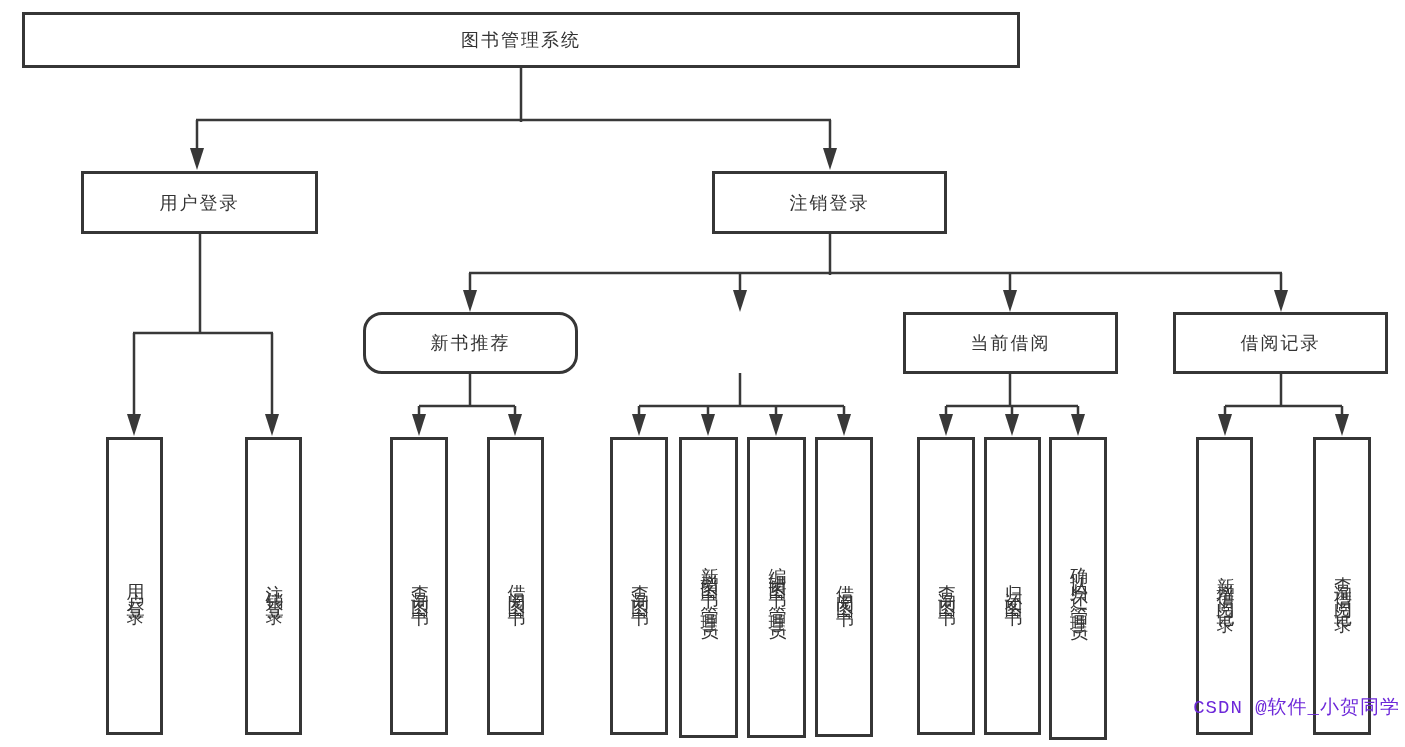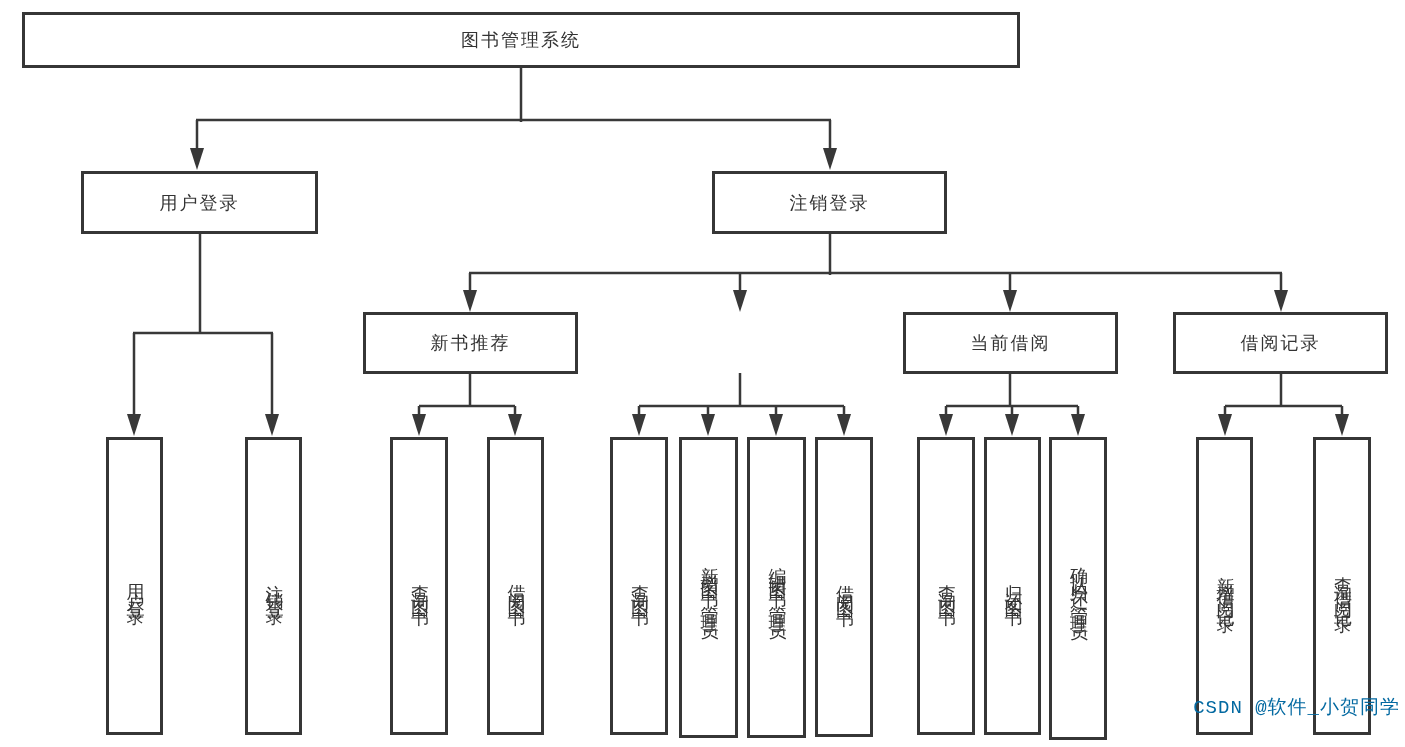--- a/index.html
+++ b/index.html
@@ -14,21 +14,21 @@
     display:flex; align-items:center; justify-content:center;
     color:#333333; font-size:18px; letter-spacing:2px;
   }
   .node.vert { letter-spacing:0; }
   .node.vert span {
     writing-mode:vertical-rl; text-orientation:mixed;
     letter-spacing:8px; font-size:18px; line-height:1;
   }
   .watermark {
     position:absolute; right:5px; top:694px;
-    font-size:19px; color:#0369a1; letter-spacing:1px;
+    font-size:19px; color:#6d28d9; letter-spacing:1px;
     white-space:nowrap;
   }
 </style>
 </head>
 <body>
 
 <div class="canvas">
 
   <svg class="connectors" width="1405" height="747" viewBox="0 0 1405 747">
     <path d="M521 68 V122 M196 120 H831 M197 120 V152 M830 120 V152
@@ -66,21 +66,21 @@
     <span>图书管理系统</span>
   </div>
 
   <div class="node" style="left:81px; top:171px; width:237px; height:63px;">
     <span>用户登录</span>
   </div>
   <div class="node" style="left:712px; top:171px; width:235px; height:63px;">
     <span>注销登录</span>
   </div>
 
-  <div class="node" style="left:363px; top:312px; width:215px; height:62px;">
+  <div class="node" style="left:363px; top:312px; width:215px; height:62px;border-radius:19px;">
     <span>新书推荐</span>
   </div>
   <div class="node" style="left:903px; top:312px; width:215px; height:62px;align-items:center;">
     <span>当前借阅</span>
   </div>
   <div class="node" style="left:1173px; top:312px; width:215px; height:62px;">
     <span>借阅记录</span>
   </div>
 
   <div class="node vert" style="left:106px; top:437px; width:57px; height:298px;">

